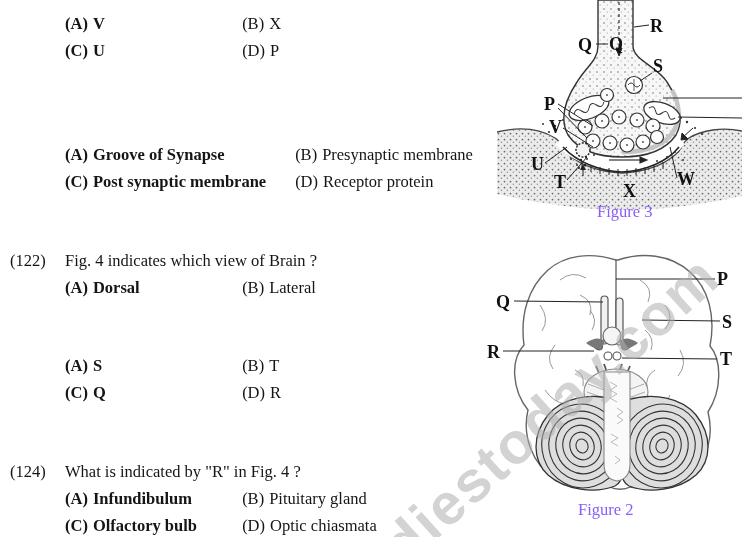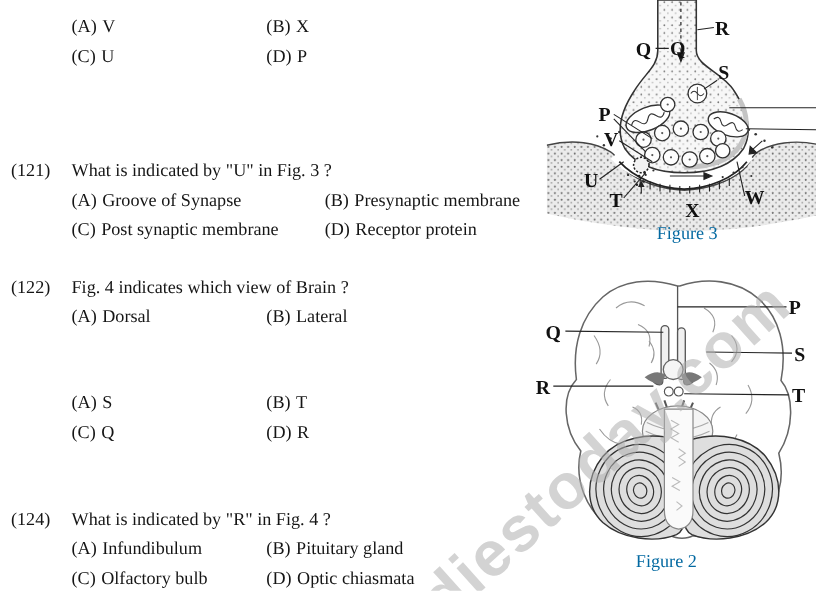--- a/index.html
+++ b/index.html
@@ -6,25 +6,25 @@
   body{
     width:742px;height:537px;position:relative;overflow:hidden;
     background:#ffffff;color:#151515;
     font-family:"Liberation Serif", serif;
   }
   .question{position:absolute;left:10px;font-size:16.5px;width:480px;}
   .qline{height:27px;line-height:27px;white-space:nowrap;}
   .qnum{display:inline-block;width:55px;}
   .q123 .qnum{width:auto;}
   .opts{padding-left:55px;}
-  .opt1{display:inline-block;width:173px;}
+  .opt1{display:inline-block;width:173px;font-weight:bold;}
   .wide .opt1{width:226px;}
   .olabel{margin-right:5px;}
   .fig{position:absolute;}
-  .figcaption{position:absolute;font-size:16.5px;color:#0369a1;}
+  .figcaption{position:absolute;font-size:16.5px;color:#8b5cf6;}
   .watermark{
     position:absolute;left:300px;top:590px;z-index:6;
     font-family:"Liberation Sans", sans-serif;font-weight:bold;
     font-size:58px;letter-spacing:2px;color:rgba(175,175,175,0.55);
     transform:rotate(-42deg);transform-origin:0 0;
     pointer-events:none;white-space:nowrap;
   }
   svg text{font-family:"Liberation Serif", serif;font-weight:bold;font-size:18px;fill:#111;}
 </style>
 </head>
@@ -37,23 +37,20 @@
       <span><span class="olabel">(B)</span><span>X</span></span>
     </div>
     <div class="qline">
       <span class="opt1"><span class="olabel">(C)</span><span>U</span></span>
       <span><span class="olabel">(D)</span><span>P</span></span>
     </div>
   </div>
 </div>
 
 <div class="question wide" style="top:141px">
-  <div class="qline">
-    <span class="qnum">(121)</span><span>What is indicated by "U" in Fig. 3 ?</span>
-  </div>
   <div class="opts">
     <div class="qline">
       <span class="opt1"><span class="olabel">(A)</span><span>Groove of Synapse</span></span>
       <span><span class="olabel">(B)</span><span>Presynaptic membrane</span></span>
     </div>
     <div class="qline">
       <span class="opt1"><span class="olabel">(C)</span><span>Post synaptic membrane</span></span>
       <span><span class="olabel">(D)</span><span>Receptor protein</span></span>
     </div>
   </div>

